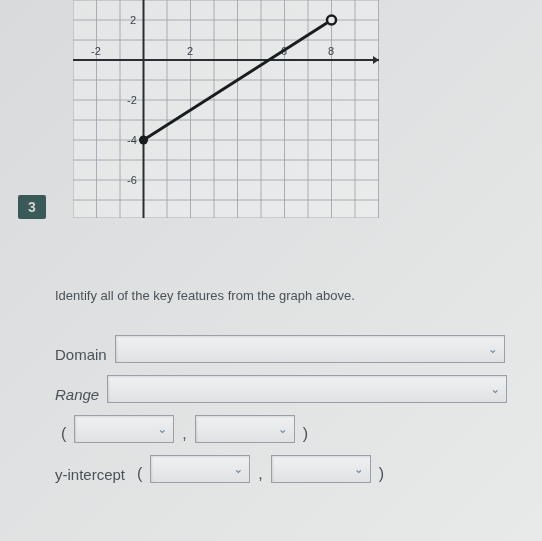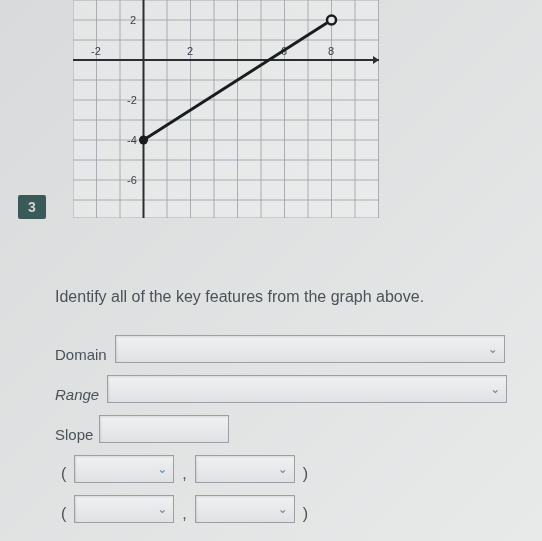--- a/index.html
+++ b/index.html
@@ -40,21 +40,21 @@
       background: rgba(255,255,255,0.3);
     }
     .graph-svg {
       width: 100%;
       height: 100%;
     }
     .prompt {
       position: absolute;
       left: 55px;
       top: 288px;
-      font-size: 16px;
+      font-size: 13px;
       color: #4a5258;
     }
     .fields {
       position: absolute;
       left: 55px;
       top: 335px;
     }
     .field-row {
       display: flex;
       align-items: flex-end;
@@ -174,38 +174,35 @@
       </div>
     </div>
 
     <div class="field-row range-row">
       <span class="field-label">Range</span>
       <div class="dropdown dd-range">
         <span class="chev">⌄</span>
       </div>
     </div>
 
-    <div class="field-row">
-      <span class="field-label">Slope</span>
-      <div class="textbox tb-slope"></div>
-    </div>
 
     <div class="field-row">
       <span class="paren">(</span>
       <div class="dropdown dd-small">
         <span class="chev">⌄</span>
       </div>
       <span class="comma">,</span>
       <div class="dropdown dd-small">
         <span class="chev">⌄</span>
       </div>
       <span class="paren">)</span>
     </div>
 
     <div class="field-row">
+      <span class="field-label">y-intercept</span>
       <span class="paren">(</span>
       <div class="dropdown dd-small">
         <span class="chev">⌄</span>
       </div>
       <span class="comma">,</span>
       <div class="dropdown dd-small">
         <span class="chev">⌄</span>
       </div>
       <span class="paren">)</span>
     </div>

